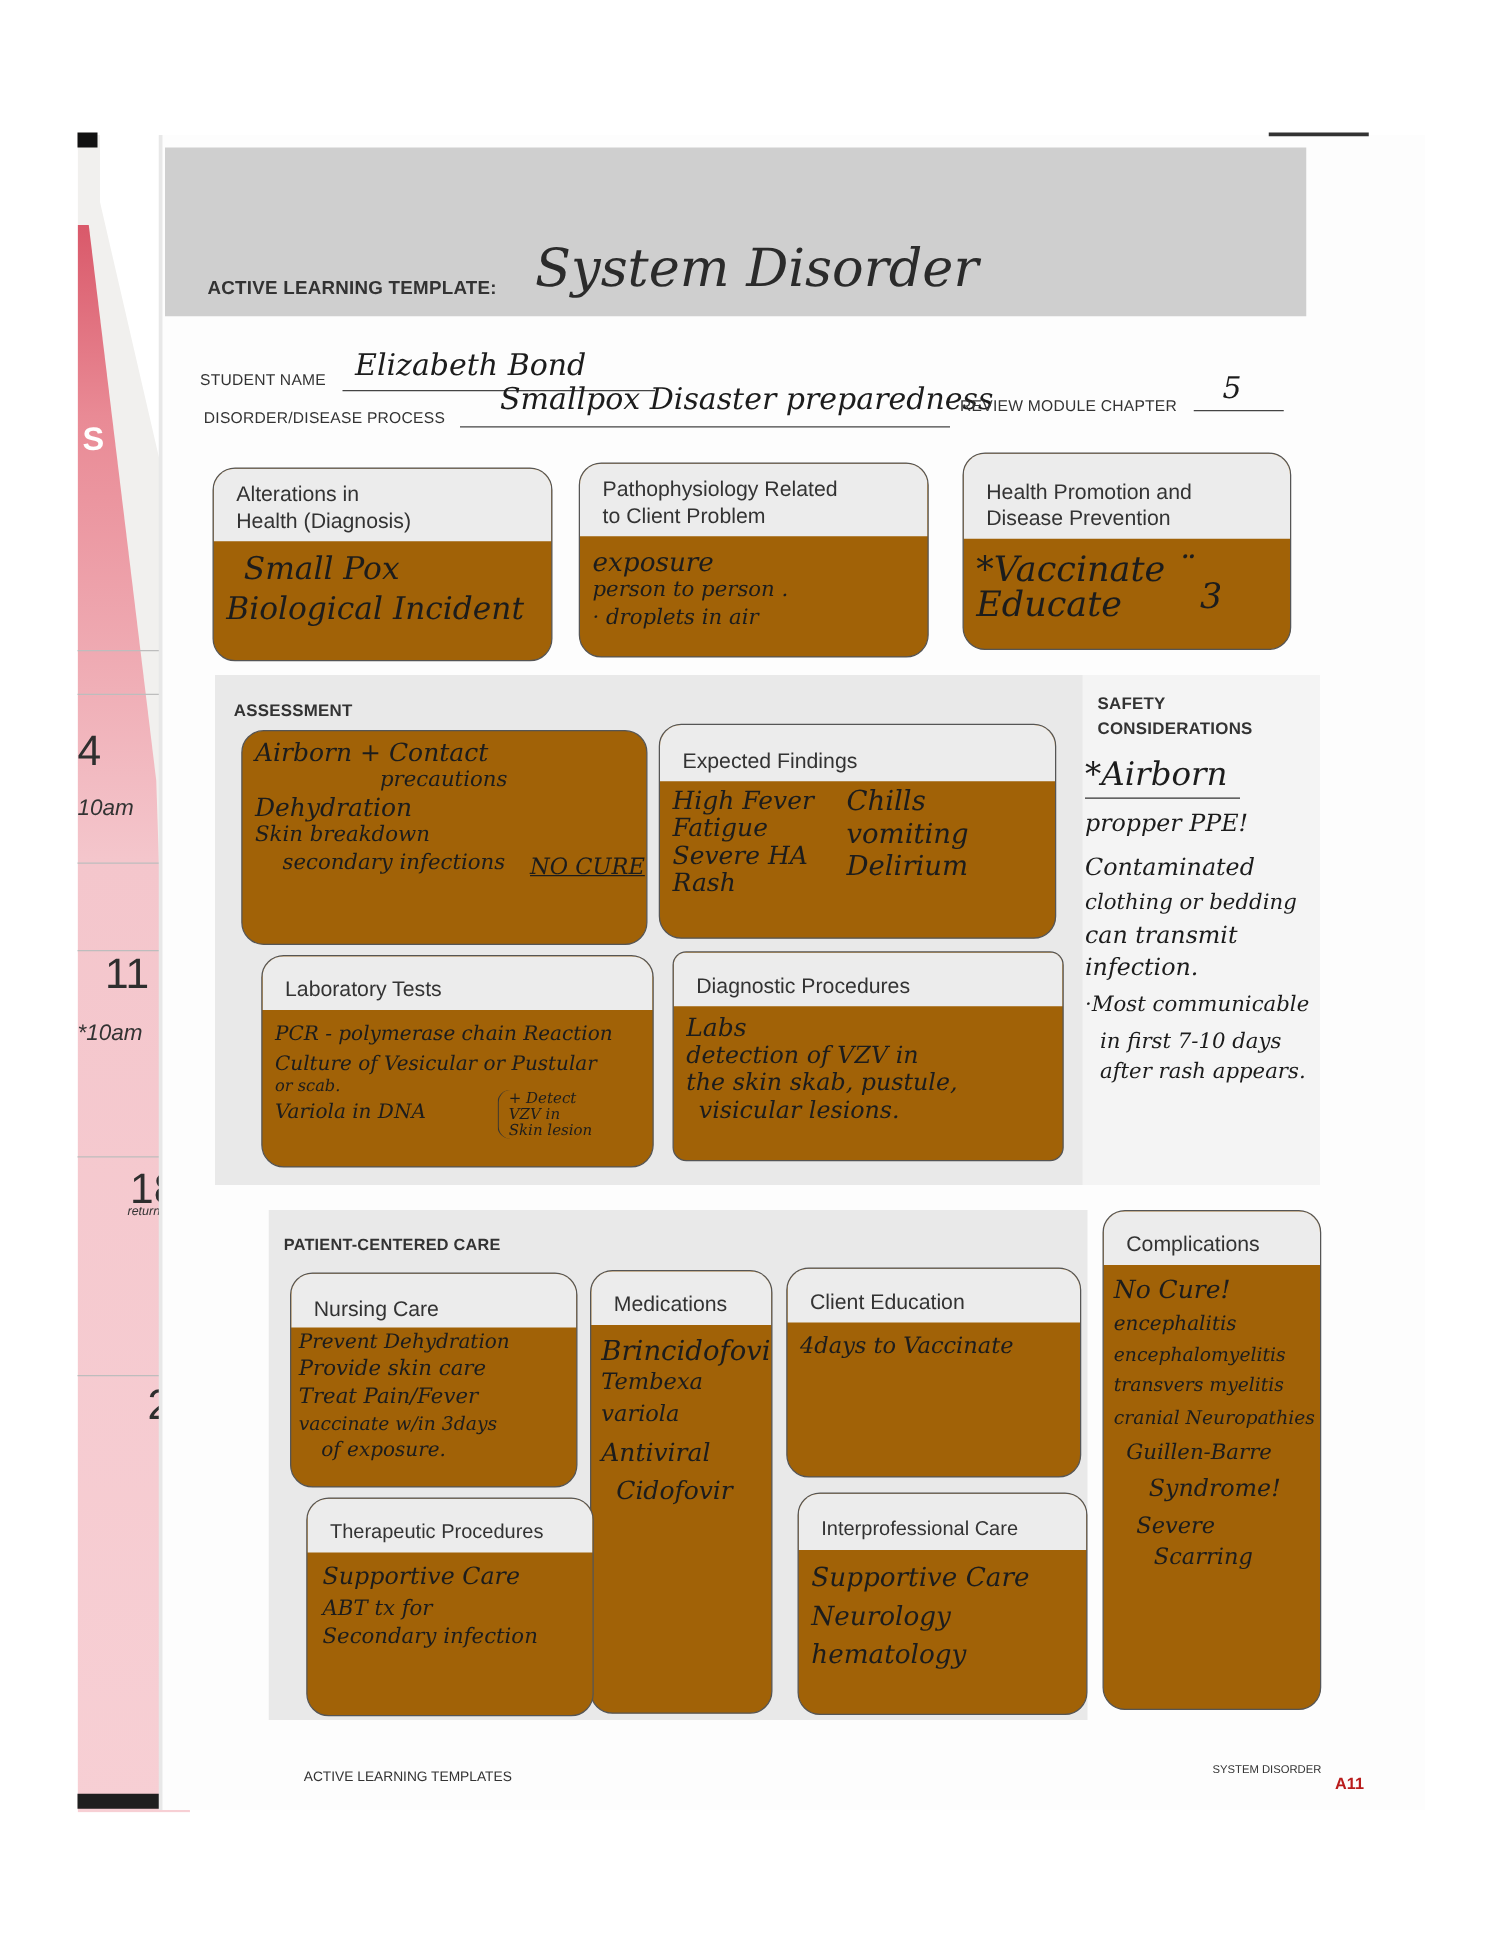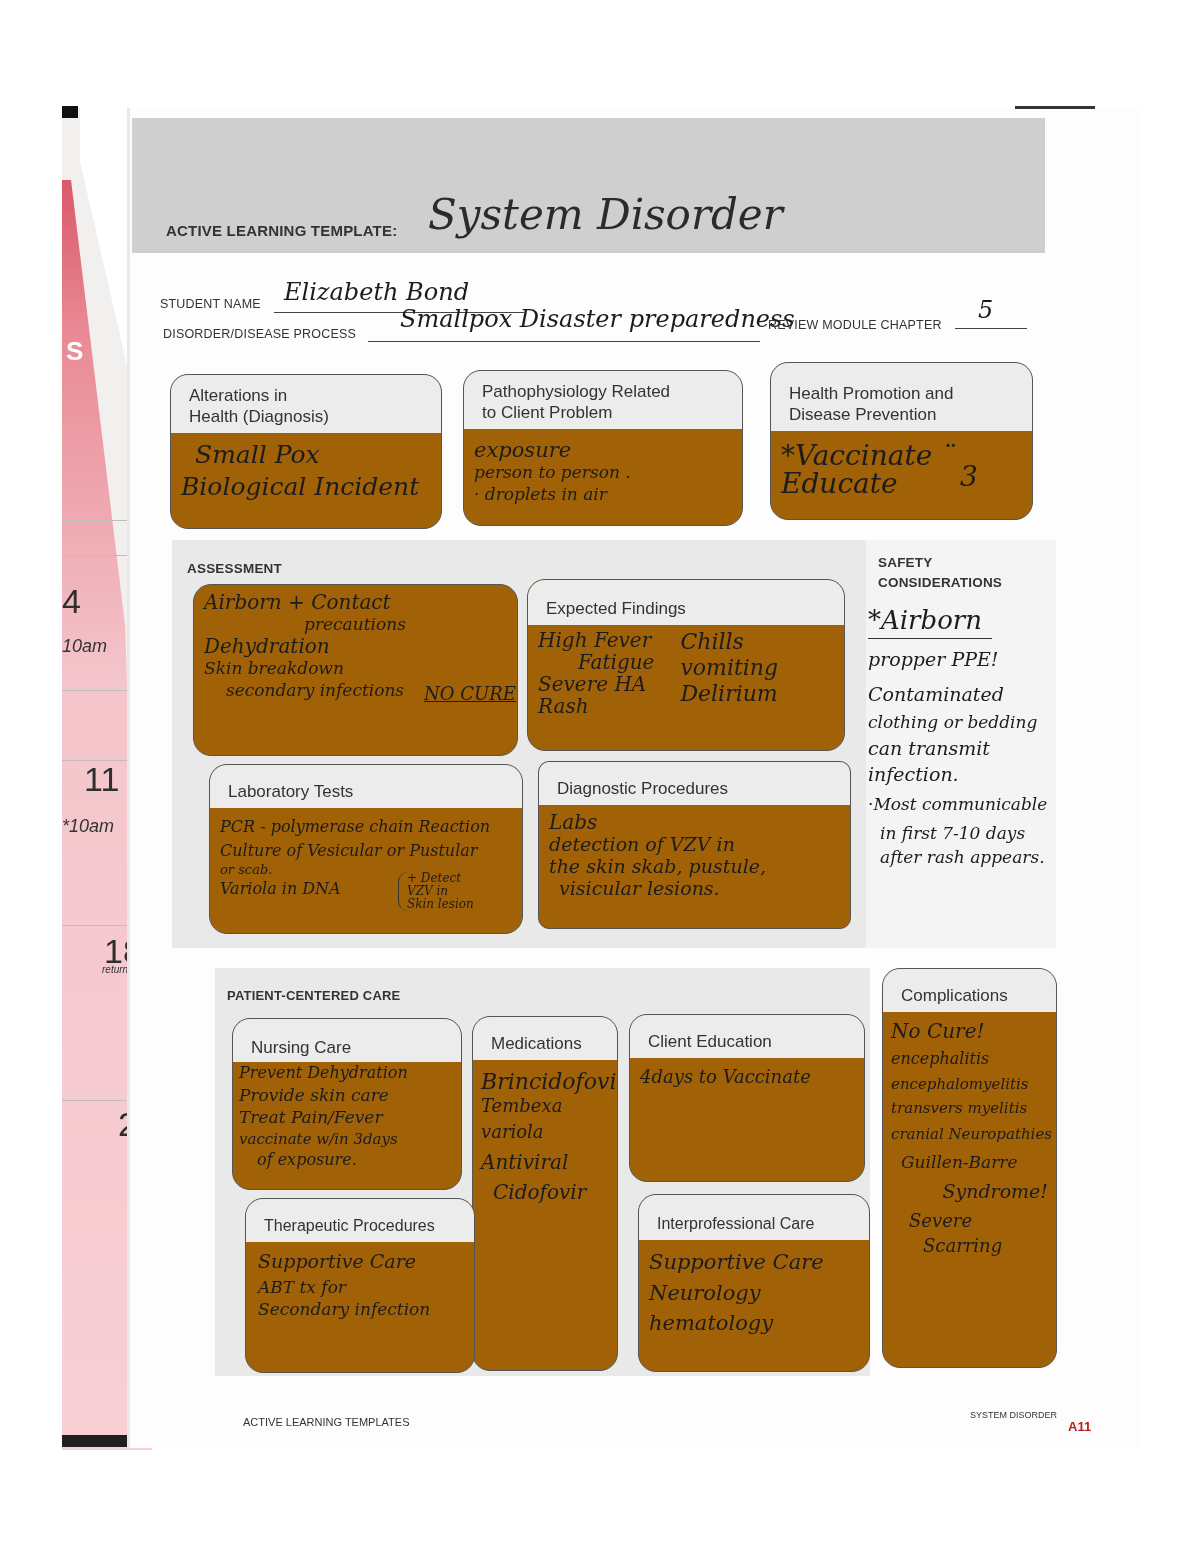--- a/index.html
+++ b/index.html
@@ -185,21 +185,21 @@
     <div class="line" style="padding-left:22px;">secondary infections</div>
   </div>
 </div>
 <div class="hand" style="position:absolute;left:424px;top:683px;font-size:18px;text-decoration:underline;">NO CURE</div>
 
 <div class="box" style="left:527px;top:579px;width:318px;height:172px;">
   <div class="box-head" style="padding-top:18px;">Expected Findings</div>
   <div class="box-body" style="display:flex;gap:26px;padding-top:4px;">
     <div class="small">
       <div class="line" style="font-size:20px;line-height:22px;">High Fever</div>
-      <div class="line" style="font-size:20px;line-height:22px;margin-left:40px;">Fatigue</div>
+      <div class="line" style="font-size:20px;line-height:22px;">Fatigue</div>
       <div class="line" style="font-size:20px;line-height:22px;">Severe HA</div>
       <div class="line" style="font-size:20px;line-height:22px;">Rash</div>
     </div>
     <div>
       <div class="line" style="font-size:22px;line-height:26px;">Chills</div>
       <div class="line" style="font-size:22px;line-height:26px;">vomiting</div>
       <div class="line" style="font-size:22px;line-height:26px;">Delirium</div>
     </div>
   </div>
 </div>
@@ -298,21 +298,21 @@
 
 <div class="box" style="left:882px;top:968px;width:175px;height:400px;">
   <div class="box-head" style="padding-top:16px;">Complications</div>
   <div class="box-body" style="padding:4px 8px;">
     <div class="line" style="font-size:20px;line-height:30px;">No Cure!</div>
     <div class="line" style="font-size:16px;line-height:26px;">encephalitis</div>
     <div class="line" style="font-size:15px;line-height:24px;">encephalomyelitis</div>
     <div class="line" style="font-size:15px;line-height:24px;">transvers myelitis</div>
     <div class="line" style="font-size:15px;line-height:28px;">cranial Neuropathies</div>
     <div class="line" style="font-size:17px;line-height:28px;padding-left:10px;">Guillen-Barre</div>
-    <div class="line" style="font-size:19px;line-height:30px;padding-left:28px;text-align:right;">Syndrome!</div>
+    <div class="line" style="font-size:19px;line-height:30px;padding-left:28px;">Syndrome!</div>
     <div class="line" style="font-size:18px;line-height:30px;padding-left:18px;">Severe</div>
     <div class="line" style="font-size:18px;line-height:20px;padding-left:32px;">Scarring</div>
   </div>
 </div>
 
 <div class="abs footer-left">ACTIVE LEARNING TEMPLATES</div>
 <div class="abs footer-right">SYSTEM DISORDER</div>
 <div class="abs footer-page">A11</div>
 
 </body></html>

